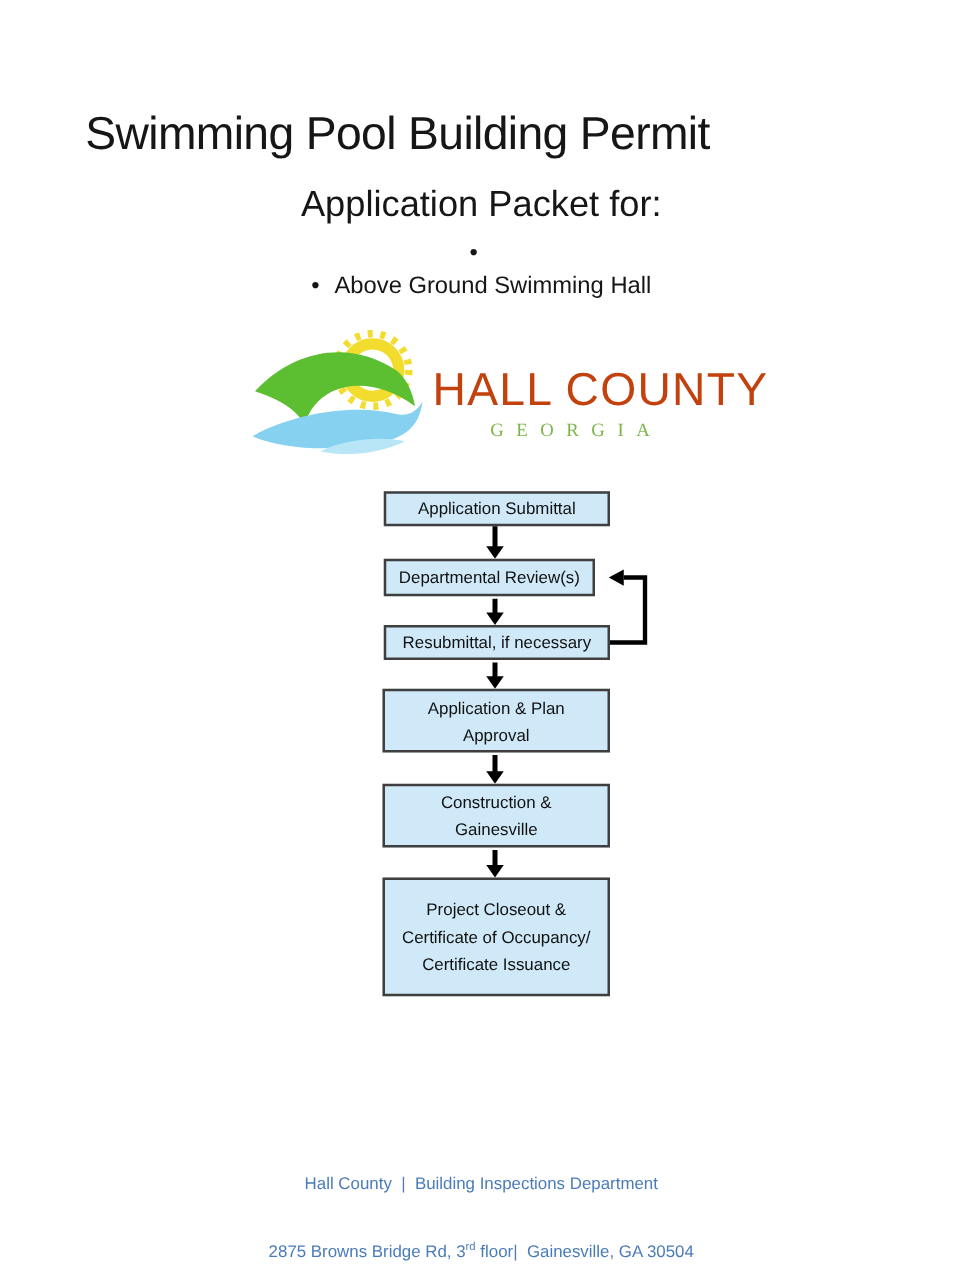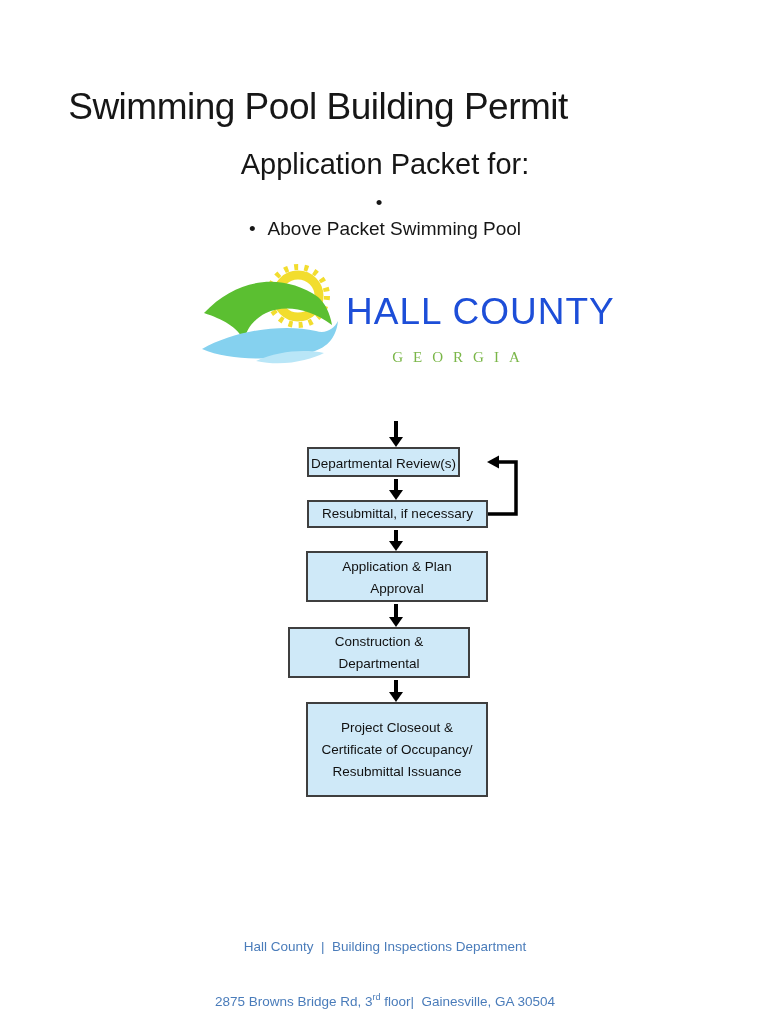--- a/index.html
+++ b/index.html
@@ -63,53 +63,53 @@
   .logo-text {
     position: absolute;
     left: 346px; top: 30px;
     width: 220px;
     text-align: center;
   }
   .logo-name {
     font-size: 37px;
     font-weight: 400;
     letter-spacing: 1px;
-    color: #1d4ed8;
+    color: #c2410c;
     line-height: 38px;
     white-space: nowrap;
   }
   .logo-subname {
     font-family: "Liberation Serif", serif;
     font-size: 15px;
     letter-spacing: 10px;
     color: #7ab648;
-    margin-top: 18px;
+    margin-top: 6px;
     padding-left: 10px; 
     white-space: nowrap;
   }
 
   
   .flow-box {
     position: absolute;
     background: #cfe9f8;
     border: 2px solid #3f3f3f;
     display: flex;
     flex-direction: column;
     justify-content: center;
     align-items: center;
     text-align: center;
     font-size: 13.5px;
     color: #111111;
     line-height: 22px;
   }
   .box-1 { left: 307px; top: 393px; width: 181px; height: 28px; }
-  .box-2 { left: 307px; top: 447px; width: 153px; height: 30px; justify-content: flex-end; }
+  .box-2 { left: 307px; top: 447px; width: 169px; height: 30px; }
   .box-3 { left: 307px; top: 500px; width: 181px; height: 28px; justify-content: center; }
   .box-4 { left: 306px; top: 551px; width: 182px; height: 51px; justify-content: flex-end; }
-  .box-5 { left: 288px; top: 627px; width: 182px; height: 51px; }
+  .box-5 { left: 306px; top: 627px; width: 182px; height: 51px; }
   .box-6 { left: 306px; top: 702px; width: 182px; height: 95px; }
 
   .v-arrow {
     position: absolute;
     left: 387px;
     width: 18px;
   }
   .v-arrow .stem {
     position: absolute;
     left: 7px; top: 0;
@@ -159,21 +159,21 @@
 
   <h1 class="doc-title">Swimming Pool Building Permit</h1>
   <h2 class="doc-subtitle">Application Packet for:</h2>
 
   <div class="bullet-list">
     <div class="bullet-row">
       <span class="bullet-dot">•</span>
     </div>
     <div class="bullet-row">
       <span class="bullet-dot">•</span>
-      <span>Above Packet Swimming Pool</span>
+      <span>Above Ground Swimming Hall</span>
     </div>
   </div>
 
   <div class="logo-wrap">
     <svg class="logo-graphic" viewBox="0 0 150 106" xmlns="http://www.w3.org/2000/svg" aria-hidden="true">
 
       <g>
         <circle cx="100" cy="33" r="29" fill="none" stroke="#f2dd2e" stroke-width="6" stroke-dasharray="4 6.2"></circle>
         <circle cx="100" cy="33" r="21" fill="none" stroke="#f2dd2e" stroke-width="9"></circle>
       </g>
@@ -194,20 +194,23 @@
       <path fill="#b9e6f7" d="M 58,98
                C 80,88 106,86 126,90
                C 112,97 86,104 58,98 Z"></path>
     </svg>
     <div class="logo-text">
       <div class="logo-name">HALL COUNTY</div>
       <div class="logo-subname">GEORGIA</div>
     </div>
   </div>
 
+  <div class="flow-box box-1">
+    <div>Application Submittal</div>
+  </div>
 
   <div class="v-arrow arrow-1">
     <div class="stem"></div>
       <div class="head"></div>
   </div>
 
   <div class="flow-box box-2">
     <div>Departmental Review(s)</div>
   </div>
 
@@ -235,32 +238,32 @@
     <div>Approval</div>
   </div>
 
   <div class="v-arrow arrow-4">
     <div class="stem"></div>
       <div class="head"></div>
   </div>
 
   <div class="flow-box box-5">
     <div>Construction &amp;</div>
-    <div>Departmental</div>
+    <div>Gainesville</div>
   </div>
 
   <div class="v-arrow arrow-5">
     <div class="stem"></div>
       <div class="head"></div>
   </div>
 
   <div class="flow-box box-6">
     <div>Project Closeout &amp;</div>
     <div>Certificate of Occupancy/</div>
-    <div>Resubmittal Issuance</div>
+    <div>Certificate Issuance</div>
   </div>
 
   <div class="footer">
     <div>Hall County  |  Building Inspections Department</div>
     <div><span>2875 Browns Bridge Rd, 3</span><span class="sup">rd</span><span> floor|  Gainesville, GA 30504</span></div>
     
   </div>
 
 </div>
 

